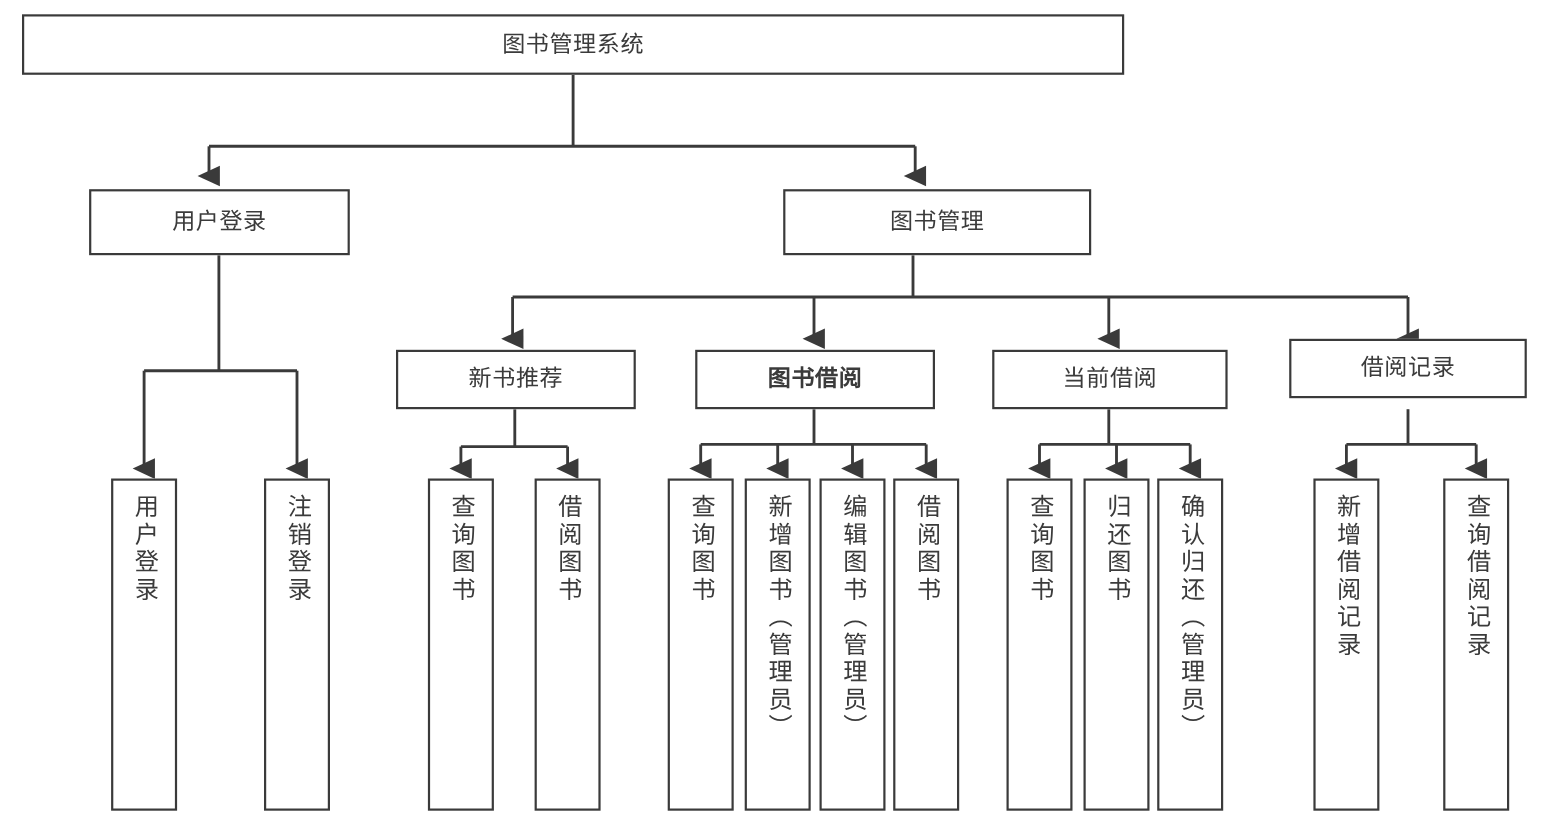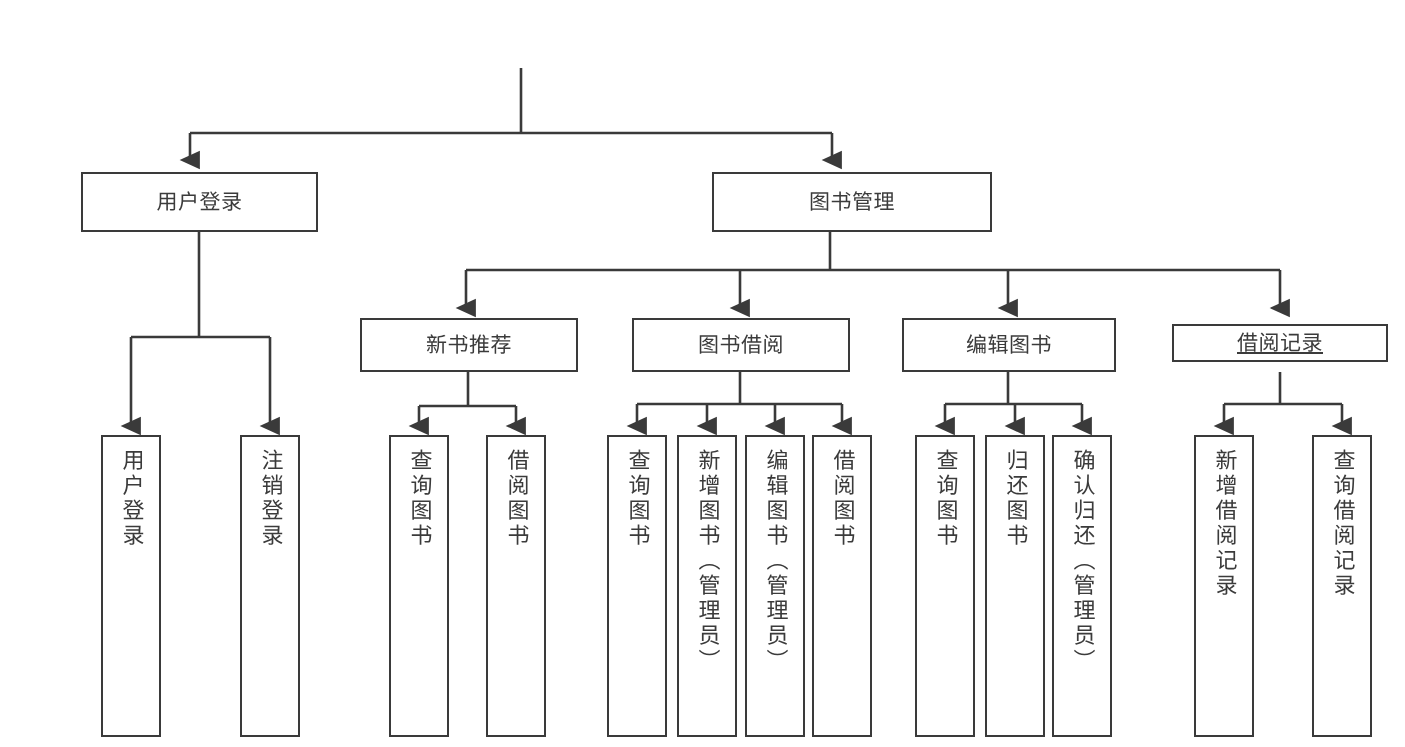--- a/index.html
+++ b/index.html
@@ -120,42 +120,45 @@
       <path d="M1015,404 L1015,426" marker-end="url(#arrowhead)"></path>
       <path d="M1082,404 L1082,426" marker-end="url(#arrowhead)"></path>
 
       <path d="M1280,372 L1280,404"></path>
       <path d="M1224,404 L1342,404"></path>
       <path d="M1224,404 L1224,426" marker-end="url(#arrowhead)"></path>
       <path d="M1342,404 L1342,426" marker-end="url(#arrowhead)"></path>
     </g>
   </svg>
 
+  <div class="node horiz" style="left:20px; top:13px; width:1002px; height:55px;">
+    <span class="node-label">图书管理系统</span>
+  </div>
 
   <div class="node horiz" style="left:81px; top:172px; width:237px; height:60px;">
     <span class="node-label">用户登录</span>
   </div>
 
   <div class="node horiz" style="left:712px; top:172px; width:280px; height:60px;">
     <span class="node-label">图书管理</span>
   </div>
 
   <div class="node horiz" style="left:360px; top:318px; width:218px; height:54px;">
     <span class="node-label">新书推荐</span>
   </div>
 
-  <div class="node horiz" style="left:632px; top:318px; width:218px; height:54px;">
+  <div class="node horiz" style="left:632px; top:318px; width:218px; height:54px;font-weight:bold;">
     <span class="node-label">图书借阅</span>
   </div>
 
   <div class="node horiz" style="left:902px; top:318px; width:214px; height:54px;">
-    <span class="node-label">编辑图书</span>
-  </div>
-
-  <div class="node horiz" style="left:1172px; top:324px; width:216px; height:38px;text-decoration:underline;">
+    <span class="node-label">当前借阅</span>
+  </div>
+
+  <div class="node horiz" style="left:1172px; top:308px; width:216px; height:54px;">
     <span class="node-label">借阅记录</span>
   </div>
 
   <div class="node vert" style="left:101px; top:435px; width:60px; height:302px;">
     <span class="node-label">用户登录</span>
   </div>
 
   <div class="node vert" style="left:240px; top:435px; width:60px; height:302px;">
     <span class="node-label">注销登录</span>
   </div>

